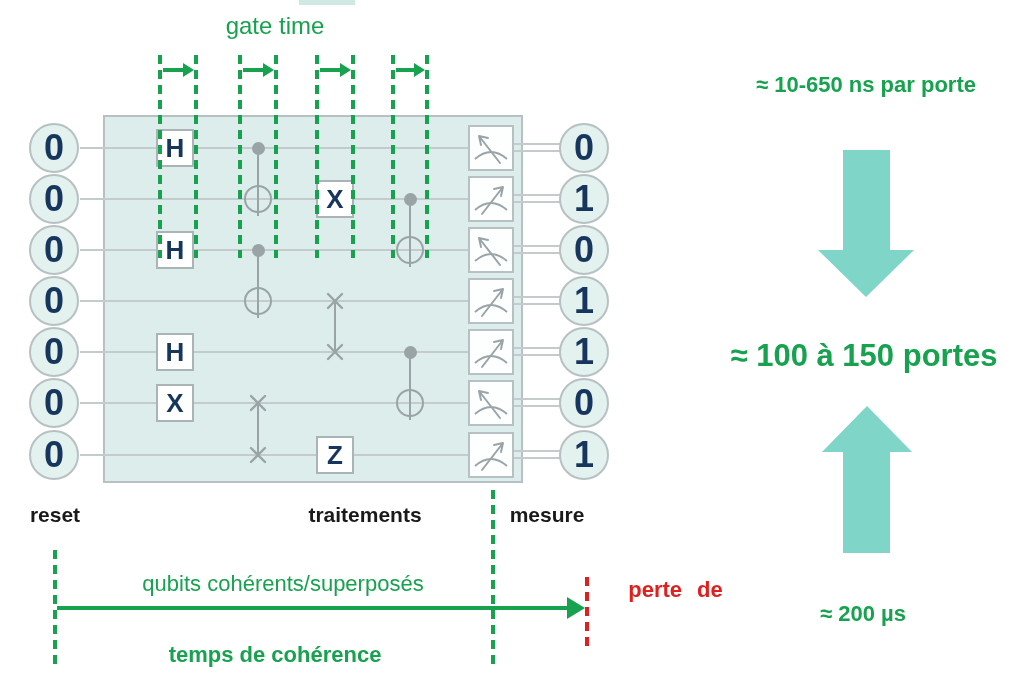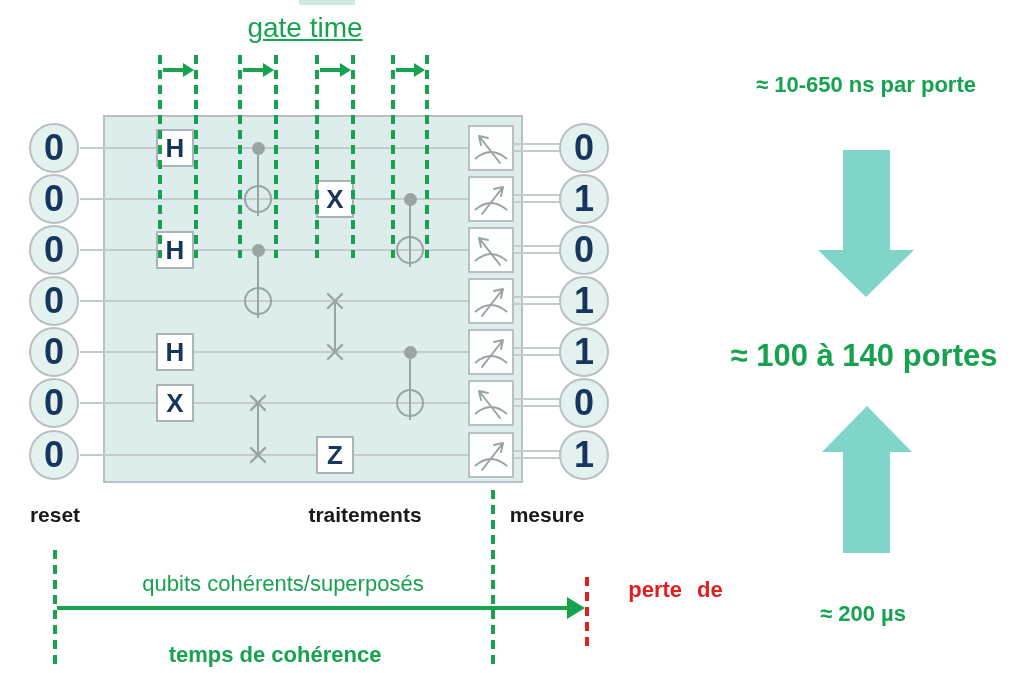--- a/index.html
+++ b/index.html
@@ -22,21 +22,21 @@
   display:flex;align-items:center;justify-content:center;font-size:26px;font-weight:600;color:var(--navy);}
 .measbox{width:46px;height:46px;background:#fdfefe;border:2px solid var(--border);box-sizing:border-box;
   display:flex;align-items:center;justify-content:center;}
 .ctrldot{width:13px;height:13px;border-radius:50%;background:var(--gray);}
 .target{width:28px;height:28px;border-radius:50%;border:2px solid var(--gray);box-sizing:border-box;background:transparent;}
 .green-dash{width:4px;background:repeating-linear-gradient(180deg,var(--green) 0 9px,transparent 9px 15px);}
 .red-dash{width:4px;background:repeating-linear-gradient(180deg,var(--red) 0 9px,transparent 9px 15px);}
 .hline{height:4px;background:var(--green);}
 .tri-right-sm{width:0;height:0;border-top:7px solid transparent;border-bottom:7px solid transparent;border-left:11px solid var(--green);}
 
-.gate-time{left:305px;top:12px;transform:translateX(-50%);font-size:28px;color:var(--green);white-space:nowrap;text-decoration:underline;}
+.gate-time{left:275px;top:12px;transform:translateX(-50%);font-size:24px;color:var(--green);white-space:nowrap;}
 .phase{top:503px;transform:translateX(-50%);font-size:21px;font-weight:bold;color:#1a1a1a;white-space:nowrap;}
 .gtext{color:var(--green);white-space:nowrap;transform:translateX(-50%);}
 .coherent{left:283px;top:571px;font-size:22px;}
 .cohtime{left:275px;top:642px;font-size:22px;font-weight:bold;}
 .loss{left:671px;top:575px;transform:translateX(-50%);color:var(--red);font-weight:bold;font-size:22px;
   line-height:29px;text-align:center;white-space:nowrap;}
 .loss .l1{word-spacing:9px;margin-left:9px;}
 .rp1{left:866px;top:72px;font-size:22px;font-weight:bold;}
 .rp2{left:864px;top:338px;font-size:31px;font-weight:bold;}
 .rp3{left:863px;top:601px;font-size:22px;font-weight:bold;}
@@ -242,18 +242,18 @@
   <div class="abs gtext coherent">qubits cohérents/superposés</div>
   <div class="abs gtext cohtime">temps de cohérence</div>
 
   <div class="abs loss">
     <div class="l1">perte de</div>
   </div>
 
   <div class="abs gtext rp1">≈ 10-650 ns par porte</div>
   <div class="abs shaft" style="left:843px;top:150px;width:47px;height:101px"></div>
   <div class="abs tri-down" style="left:818px;top:250px"></div>
-  <div class="abs gtext rp2">≈ 100 à 140 portes</div>
+  <div class="abs gtext rp2">≈ 100 à 150 portes</div>
   <div class="abs tri-up" style="left:822px;top:406px"></div>
   <div class="abs shaft" style="left:843px;top:451px;width:47px;height:102px"></div>
   <div class="abs gtext rp3">≈ 200 µs</div>
 
 </div>
 
 </body></html>

